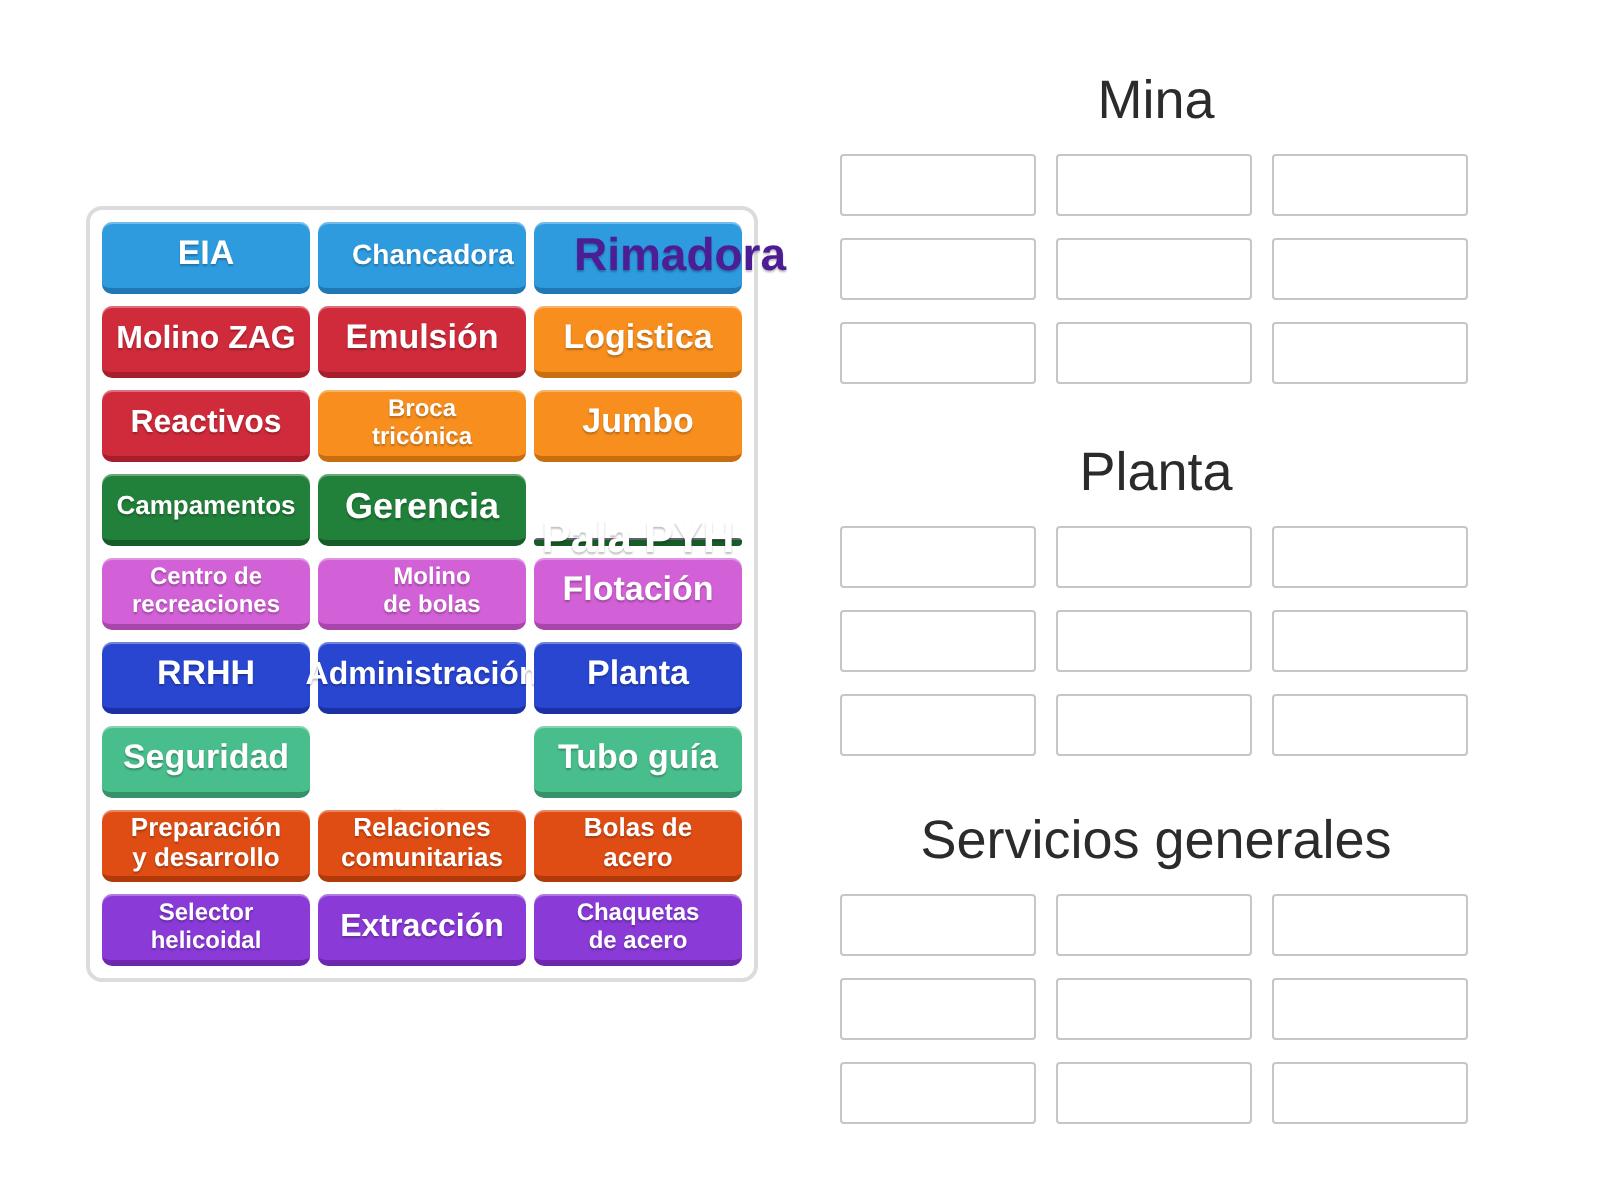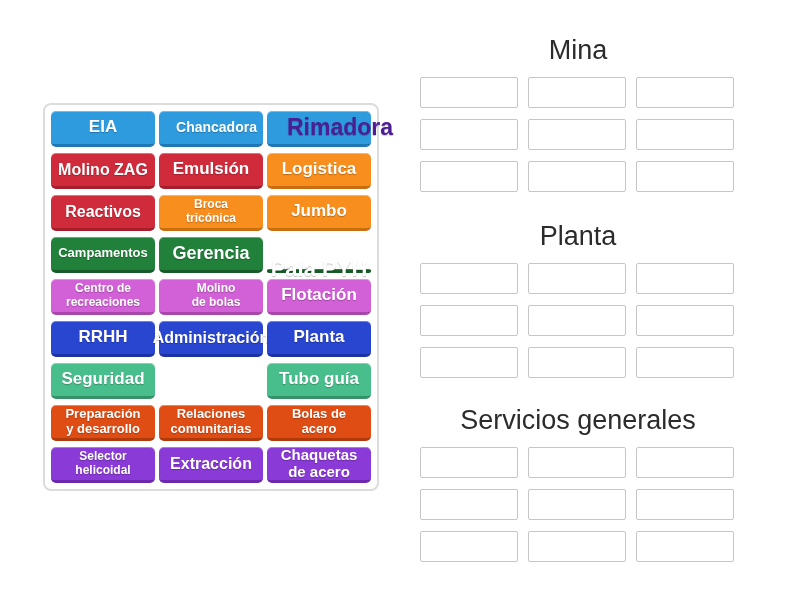--- a/index.html
+++ b/index.html
@@ -72,21 +72,21 @@
       <div class="tile" style="background: rgb(73, 190, 141); border-bottom-color: rgb(53, 145, 104); font-size: 17px; color: rgb(255, 255, 255);">Tubo guía</div>
       <div class="tile" style="background: rgb(223, 77, 20); border-bottom-color: rgb(176, 58, 10); font-size: 13px; color: rgb(255, 255, 255);">Preparación
 y desarrollo</div>
       <div class="tile" style="background: rgb(223, 77, 20); border-bottom-color: rgb(176, 58, 10); font-size: 13px; color: rgb(255, 255, 255);">Relaciones
 comunitarias</div>
       <div class="tile" style="background: rgb(223, 77, 20); border-bottom-color: rgb(176, 58, 10); font-size: 13px; color: rgb(255, 255, 255);">Bolas de
 acero</div>
       <div class="tile" style="background: rgb(138, 58, 215); border-bottom-color: rgb(107, 40, 172); font-size: 12px; color: rgb(255, 255, 255);">Selector
 helicoidal</div>
       <div class="tile" style="background: rgb(138, 58, 215); border-bottom-color: rgb(107, 40, 172); font-size: 16px; color: rgb(255, 255, 255);">Extracción</div>
-      <div class="tile" style="background: rgb(138, 58, 215); border-bottom-color: rgb(107, 40, 172); font-size: 15px; color: rgb(255, 255, 255);">Chaquetas
+      <div class="tile" style="background: rgb(138, 58, 215); border-bottom-color: rgb(107, 40, 172); font-size: 12px; color: rgb(255, 255, 255);">Chaquetas
 de acero</div>
     </div>
 
   <section class="group" style="top:32px">
     <h2 style="color: rgb(43, 43, 43);">Mina</h2>
     <div class="slots">
         <div class="slot" style="border-color: rgb(198, 198, 198);"></div>
         <div class="slot" style="border-color: rgb(198, 198, 198);"></div>
         <div class="slot" style="border-color: rgb(198, 198, 198);"></div>
         <div class="slot" style="border-color: rgb(198, 198, 198);"></div>

